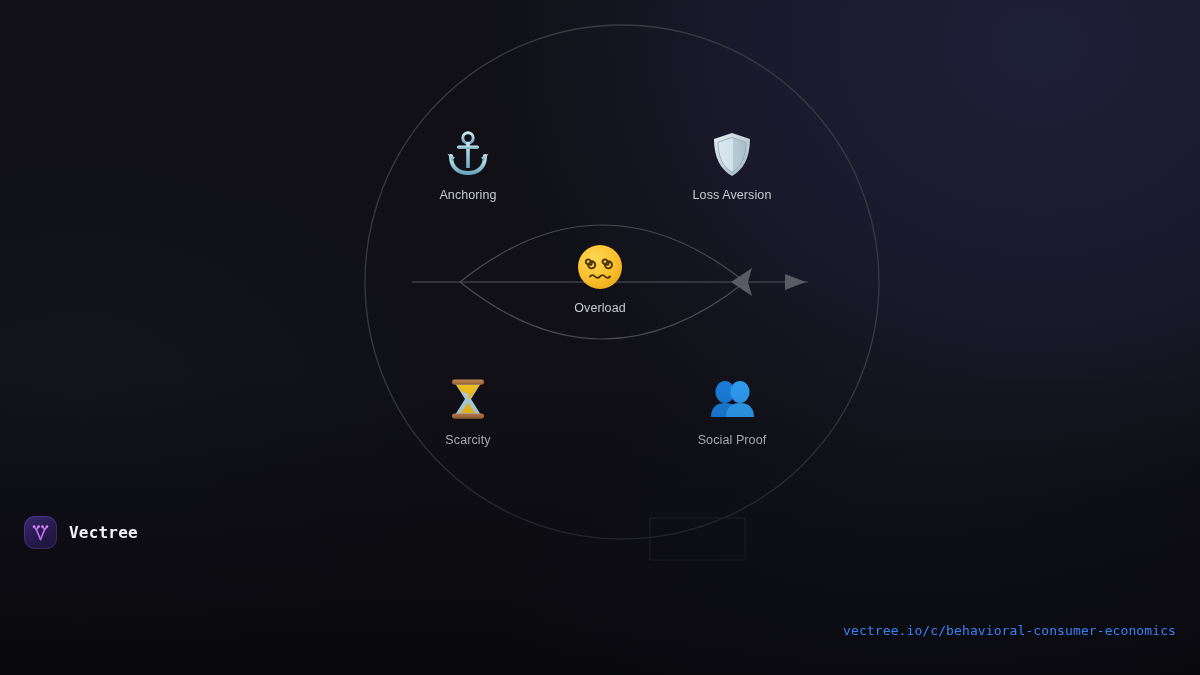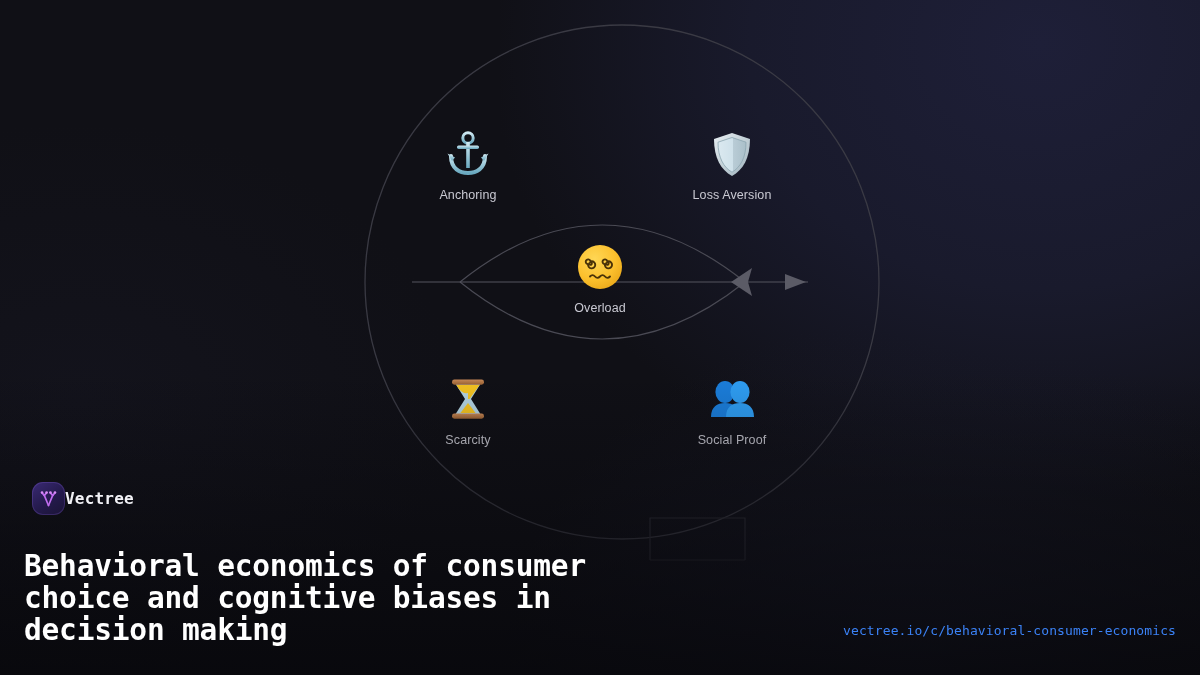--- a/index.html
+++ b/index.html
@@ -83,24 +83,24 @@
     color: #c9c9d2;
     font-family: "Liberation Sans", sans-serif;
     letter-spacing: 0.1px;
     white-space: nowrap;
   }
 
   
   #brand {
     position: absolute;
     left: 24px;
-    top: 482px;
+    top: 516px;
     display: flex;
     align-items: center;
-    margin-left: 8px;
+    gap: 12px;
   }
   #brand .mark {
     width: 33px;
     height: 33px;
     border-radius: 11px;
     background: linear-gradient(145deg, #3a2a74 0%, #241a4c 55%, #1b1436 100%);
     box-shadow: 0 0 0 1px rgba(150,110,235,0.22) inset;
     display: flex;
     align-items: center;
     justify-content: center;
@@ -280,19 +280,16 @@
           <circle cx="4.6" cy="5.2" r="1.5"></circle>
           <circle cx="9.8" cy="5.2" r="1.5"></circle>
           <circle cx="14.2" cy="5.2" r="1.5"></circle>
           <circle cx="19.4" cy="5.2" r="1.5"></circle>
         </g>
       </svg>
     </span>
     <span class="name">Vectree</span>
   </div>
 
-  <div id="headline">Behavioral economics of consumer
-choice and cognitive biases in
-decision making</div>
 
   <div id="url">vectree.io/c/behavioral-consumer-economics</div>
 
 </div>
 
 </body></html>

